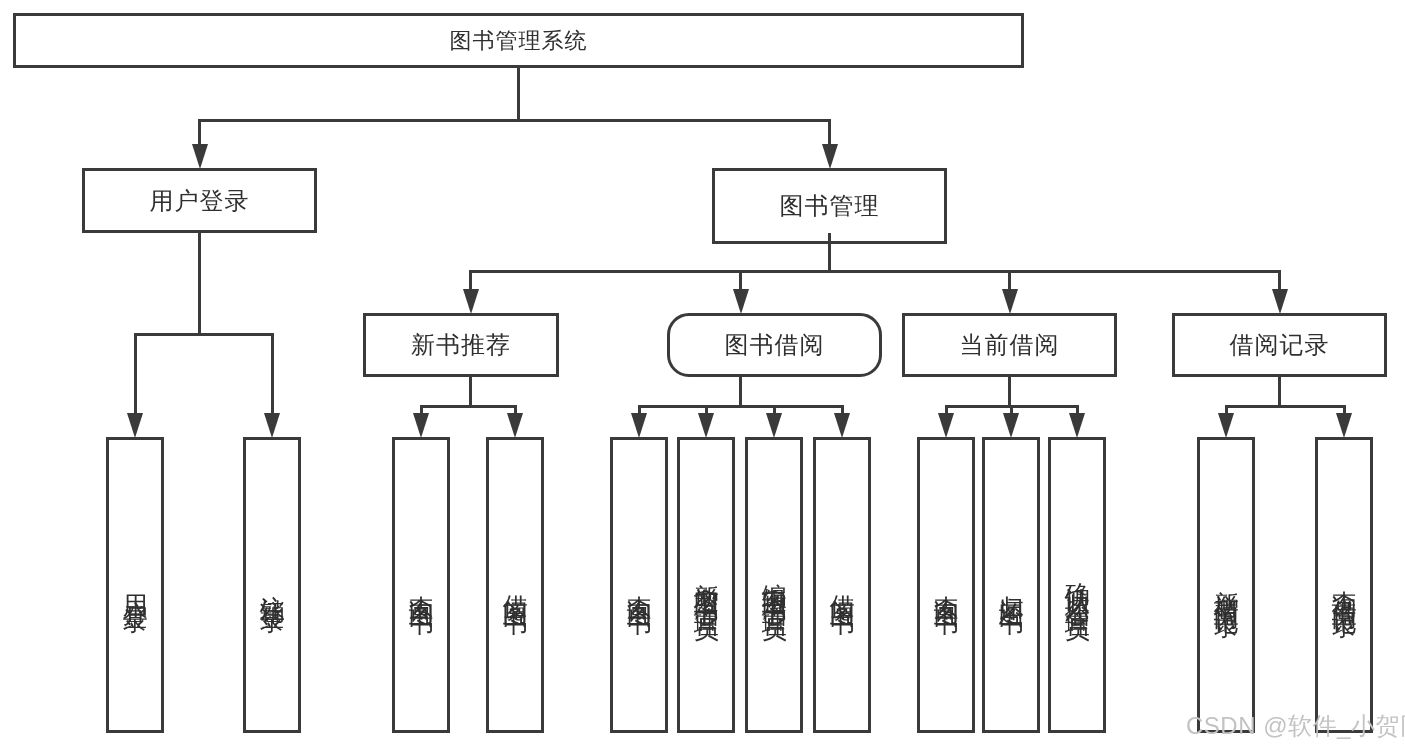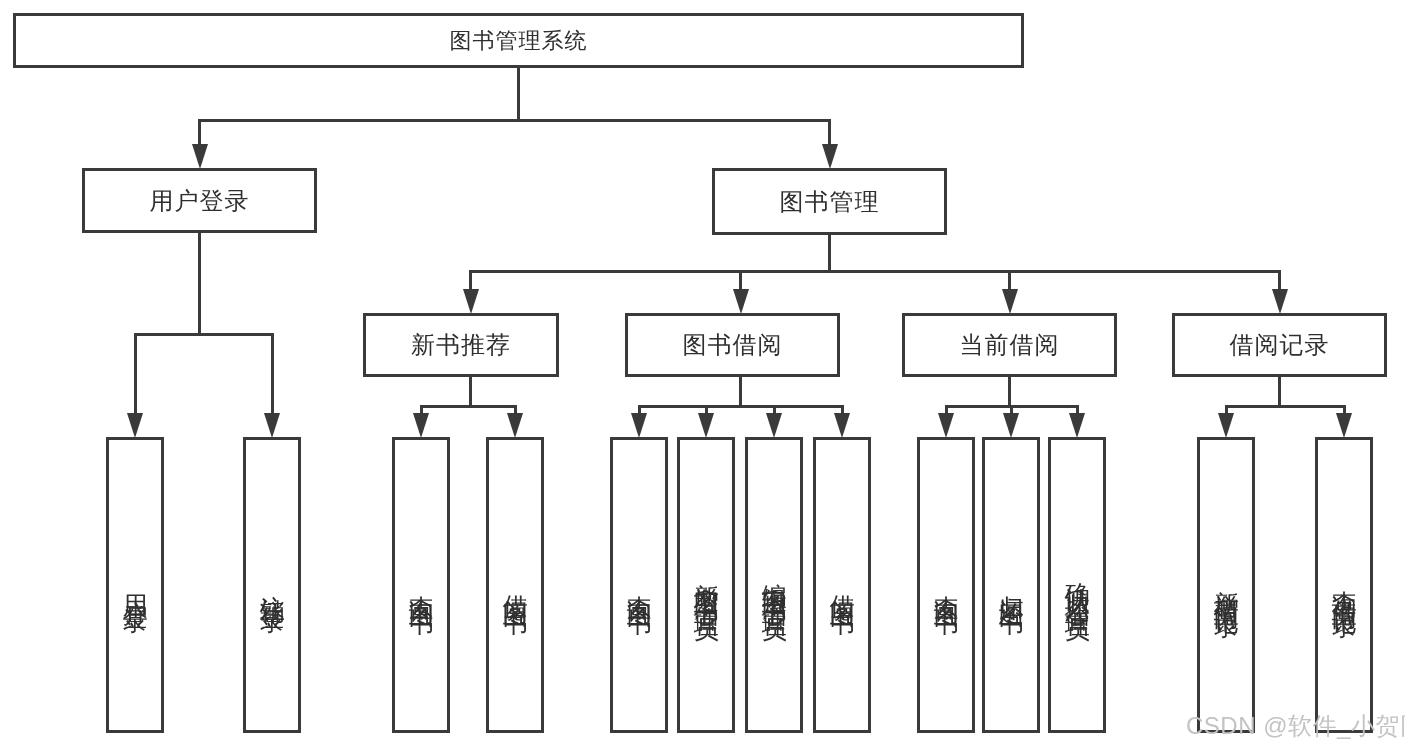--- a/index.html
+++ b/index.html
@@ -39,42 +39,42 @@
   <div class="box root" style="left:13px;top:13px;width:1011px;height:55px;">图书管理系统</div>
 
   <div class="v" style="left:517px;top:68px;height:53px;"></div>
   <div class="h" style="left:198px;top:119px;width:633px;"></div>
   <div class="v" style="left:198px;top:119px;height:26px;"></div>
   <div class="arrow" style="left:192px;top:144px;"></div>
   <div class="v" style="left:828px;top:119px;height:26px;"></div>
   <div class="arrow" style="left:822px;top:144px;"></div>
 
   <div class="box branch" style="left:82px;top:168px;width:235px;height:65px;">用户登录</div>
-  <div class="box branch" style="left:712px;top:168px;width:235px;height:67px;">图书管理</div>
+  <div class="box branch" style="left:712px;top:168px;width:235px;height:76px;">图书管理</div>
 
   <div class="v" style="left:198px;top:233px;height:101px;"></div>
   <div class="h" style="left:134px;top:333px;width:139px;"></div>
   <div class="v" style="left:134px;top:333px;height:84px;"></div>
   <div class="arrow" style="left:127px;top:413px;"></div>
   <div class="v" style="left:271px;top:333px;height:84px;"></div>
   <div class="arrow" style="left:264px;top:413px;"></div>
 
   <div class="v" style="left:828px;top:233px;height:39px;"></div>
   <div class="h" style="left:469px;top:270px;width:812px;"></div>
   <div class="v" style="left:469px;top:270px;height:21px;"></div>
   <div class="arrow" style="left:463px;top:289px;"></div>
   <div class="v" style="left:739px;top:270px;height:21px;"></div>
   <div class="arrow" style="left:733px;top:289px;"></div>
   <div class="v" style="left:1008px;top:270px;height:21px;"></div>
   <div class="arrow" style="left:1002px;top:289px;"></div>
   <div class="v" style="left:1278px;top:270px;height:21px;"></div>
   <div class="arrow" style="left:1272px;top:289px;"></div>
 
   <div class="box branch" style="left:363px;top:313px;width:196px;height:64px;">新书推荐</div>
-  <div class="box branch" style="left:625px;top:313px;width:215px;height:64px;">图书借阅</div>
+  <div class="box branch" style="left:667px;top:313px;width:215px;height:64px;border-radius:22px;">图书借阅</div>
   <div class="box branch" style="left:1172px;top:313px;width:215px;height:64px;">借阅记录</div>
   <div class="box branch" style="left:902px;top:313px;width:215px;height:64px;">当前借阅</div>
 
   <div class="v" style="left:469px;top:377px;height:30px;"></div>
   <div class="v" style="left:739px;top:377px;height:30px;"></div>
   <div class="v" style="left:1008px;top:377px;height:30px;"></div>
   <div class="v" style="left:1278px;top:377px;height:30px;"></div>
 
   <div class="h" style="left:420px;top:405px;width:97px;"></div>
   <div class="h" style="left:638px;top:405px;width:206px;"></div>

